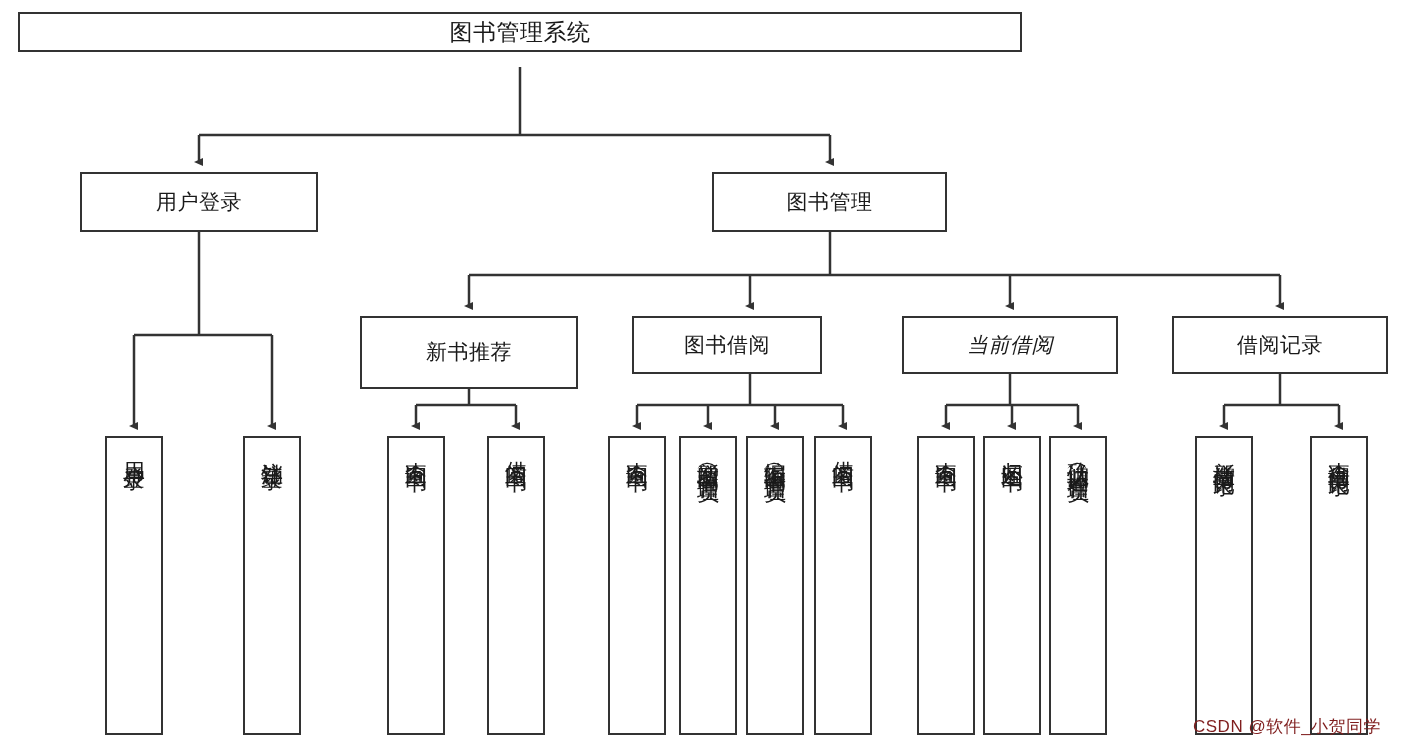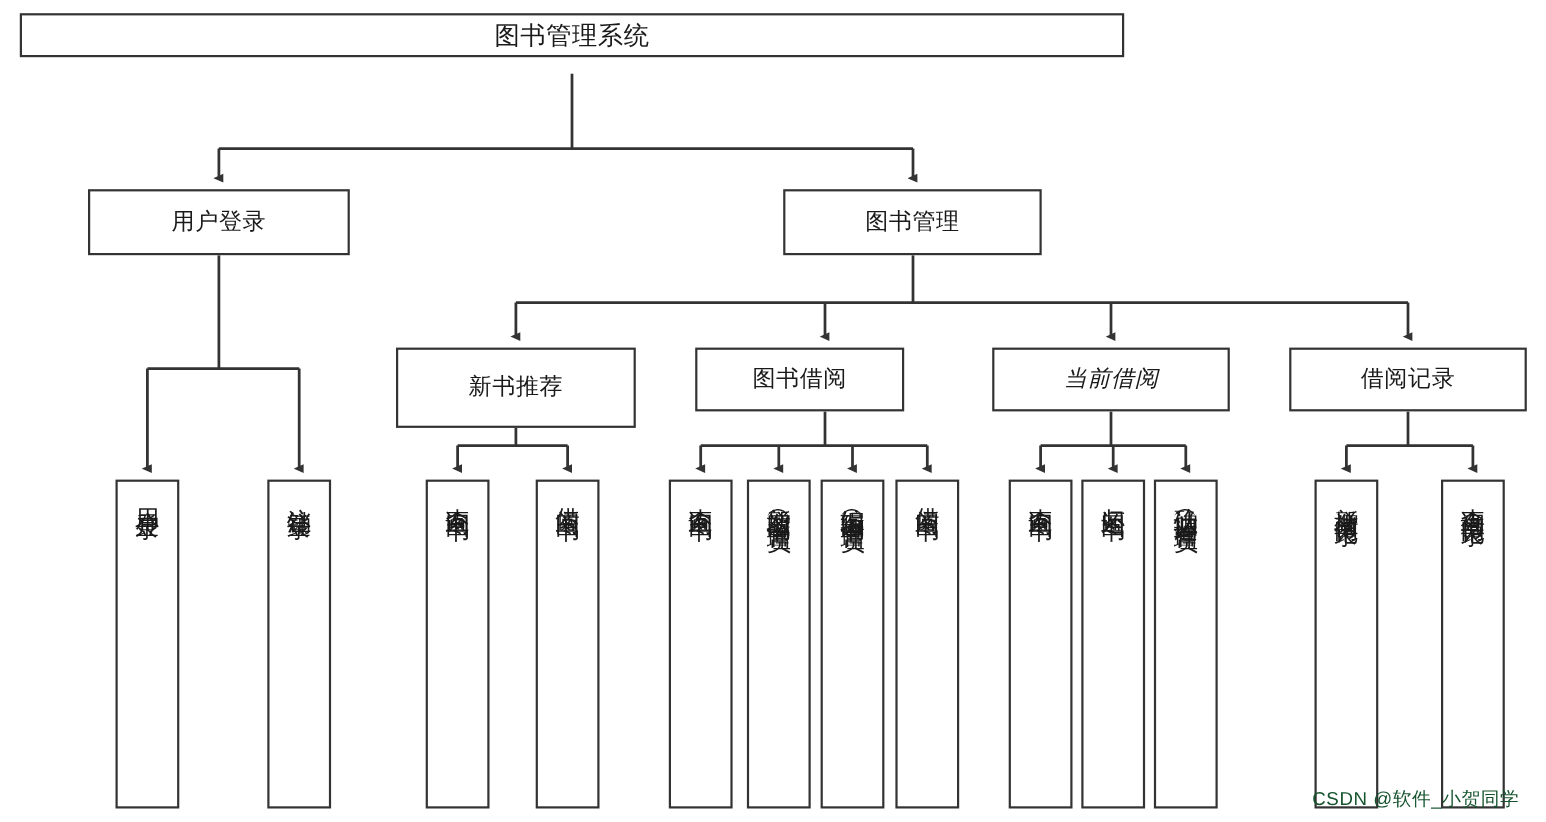--- a/index.html
+++ b/index.html
@@ -54,21 +54,21 @@
     font-size: 22px;
     letter-spacing: 3px;
     line-height: 1;
     white-space: nowrap;
   }
   #root-node .label {
     font-size: 23px;
   }
   .watermark {
     position: absolute;
-    color: #14532d;
+    color: #7f1d1d;
     font-size: 17px;
     white-space: nowrap;
     letter-spacing: 0.5px;
   }
 </style>
 </head>
 <body>
 
 <div id="canvas">
 

